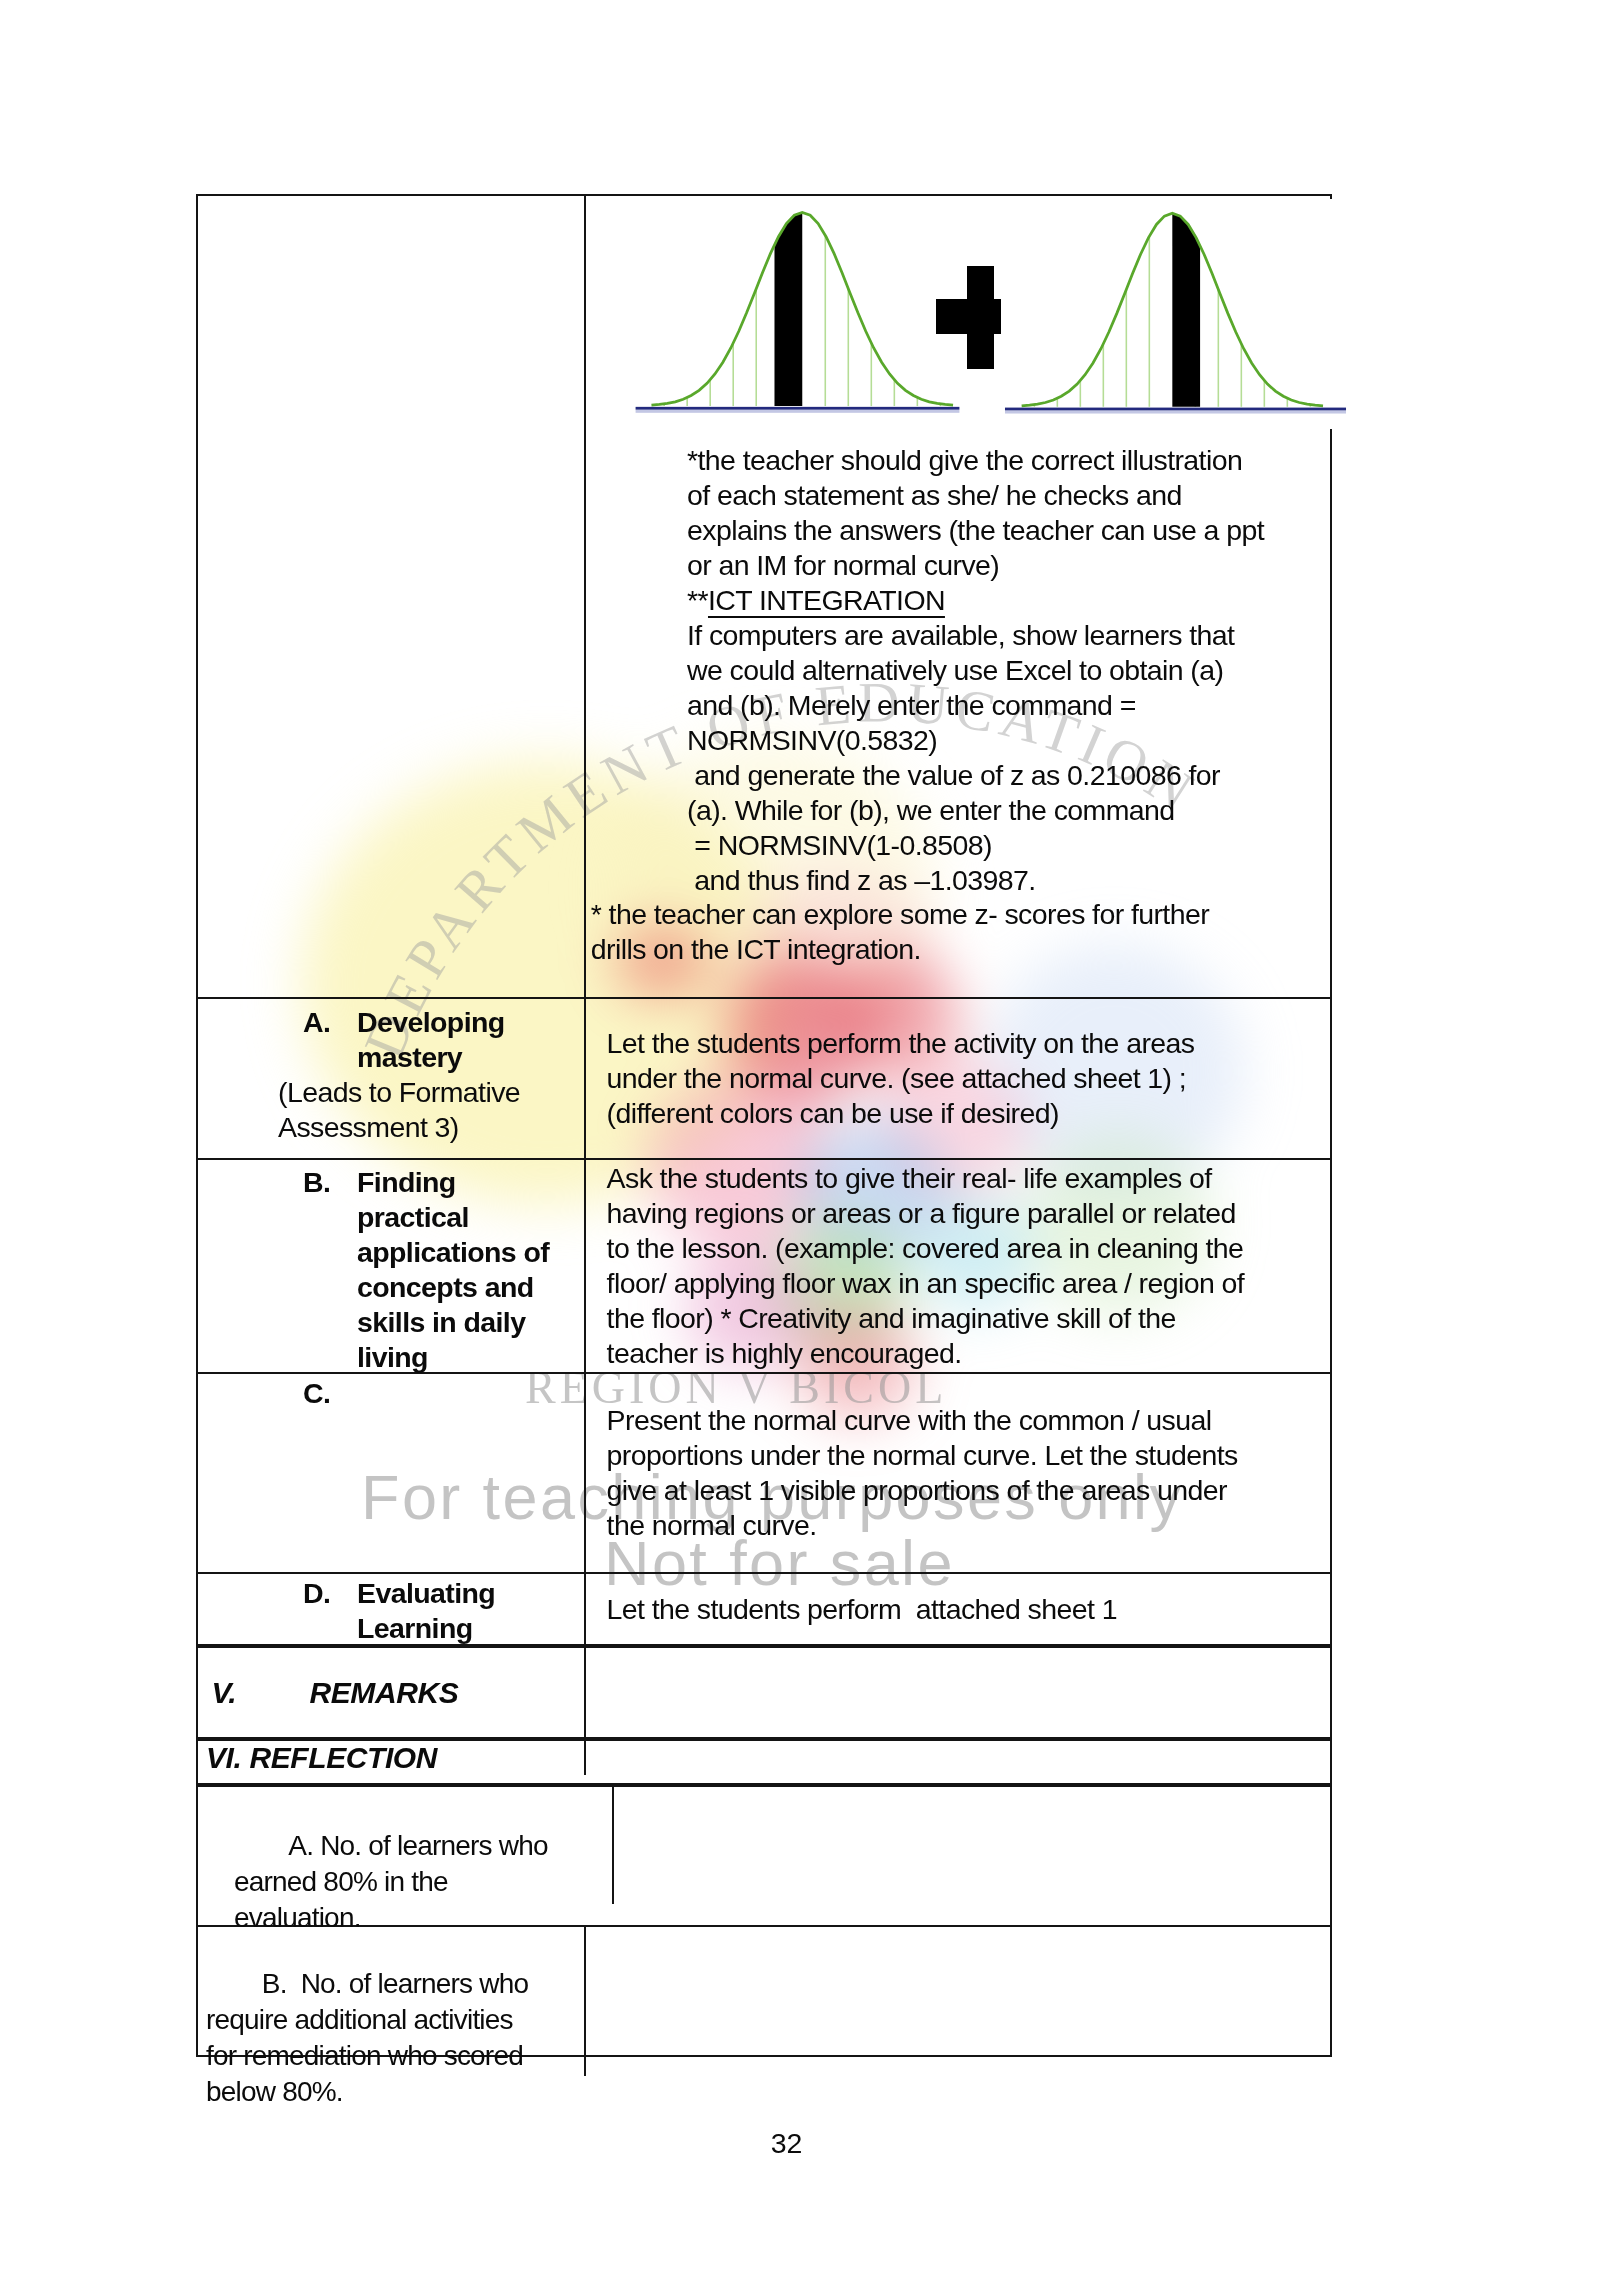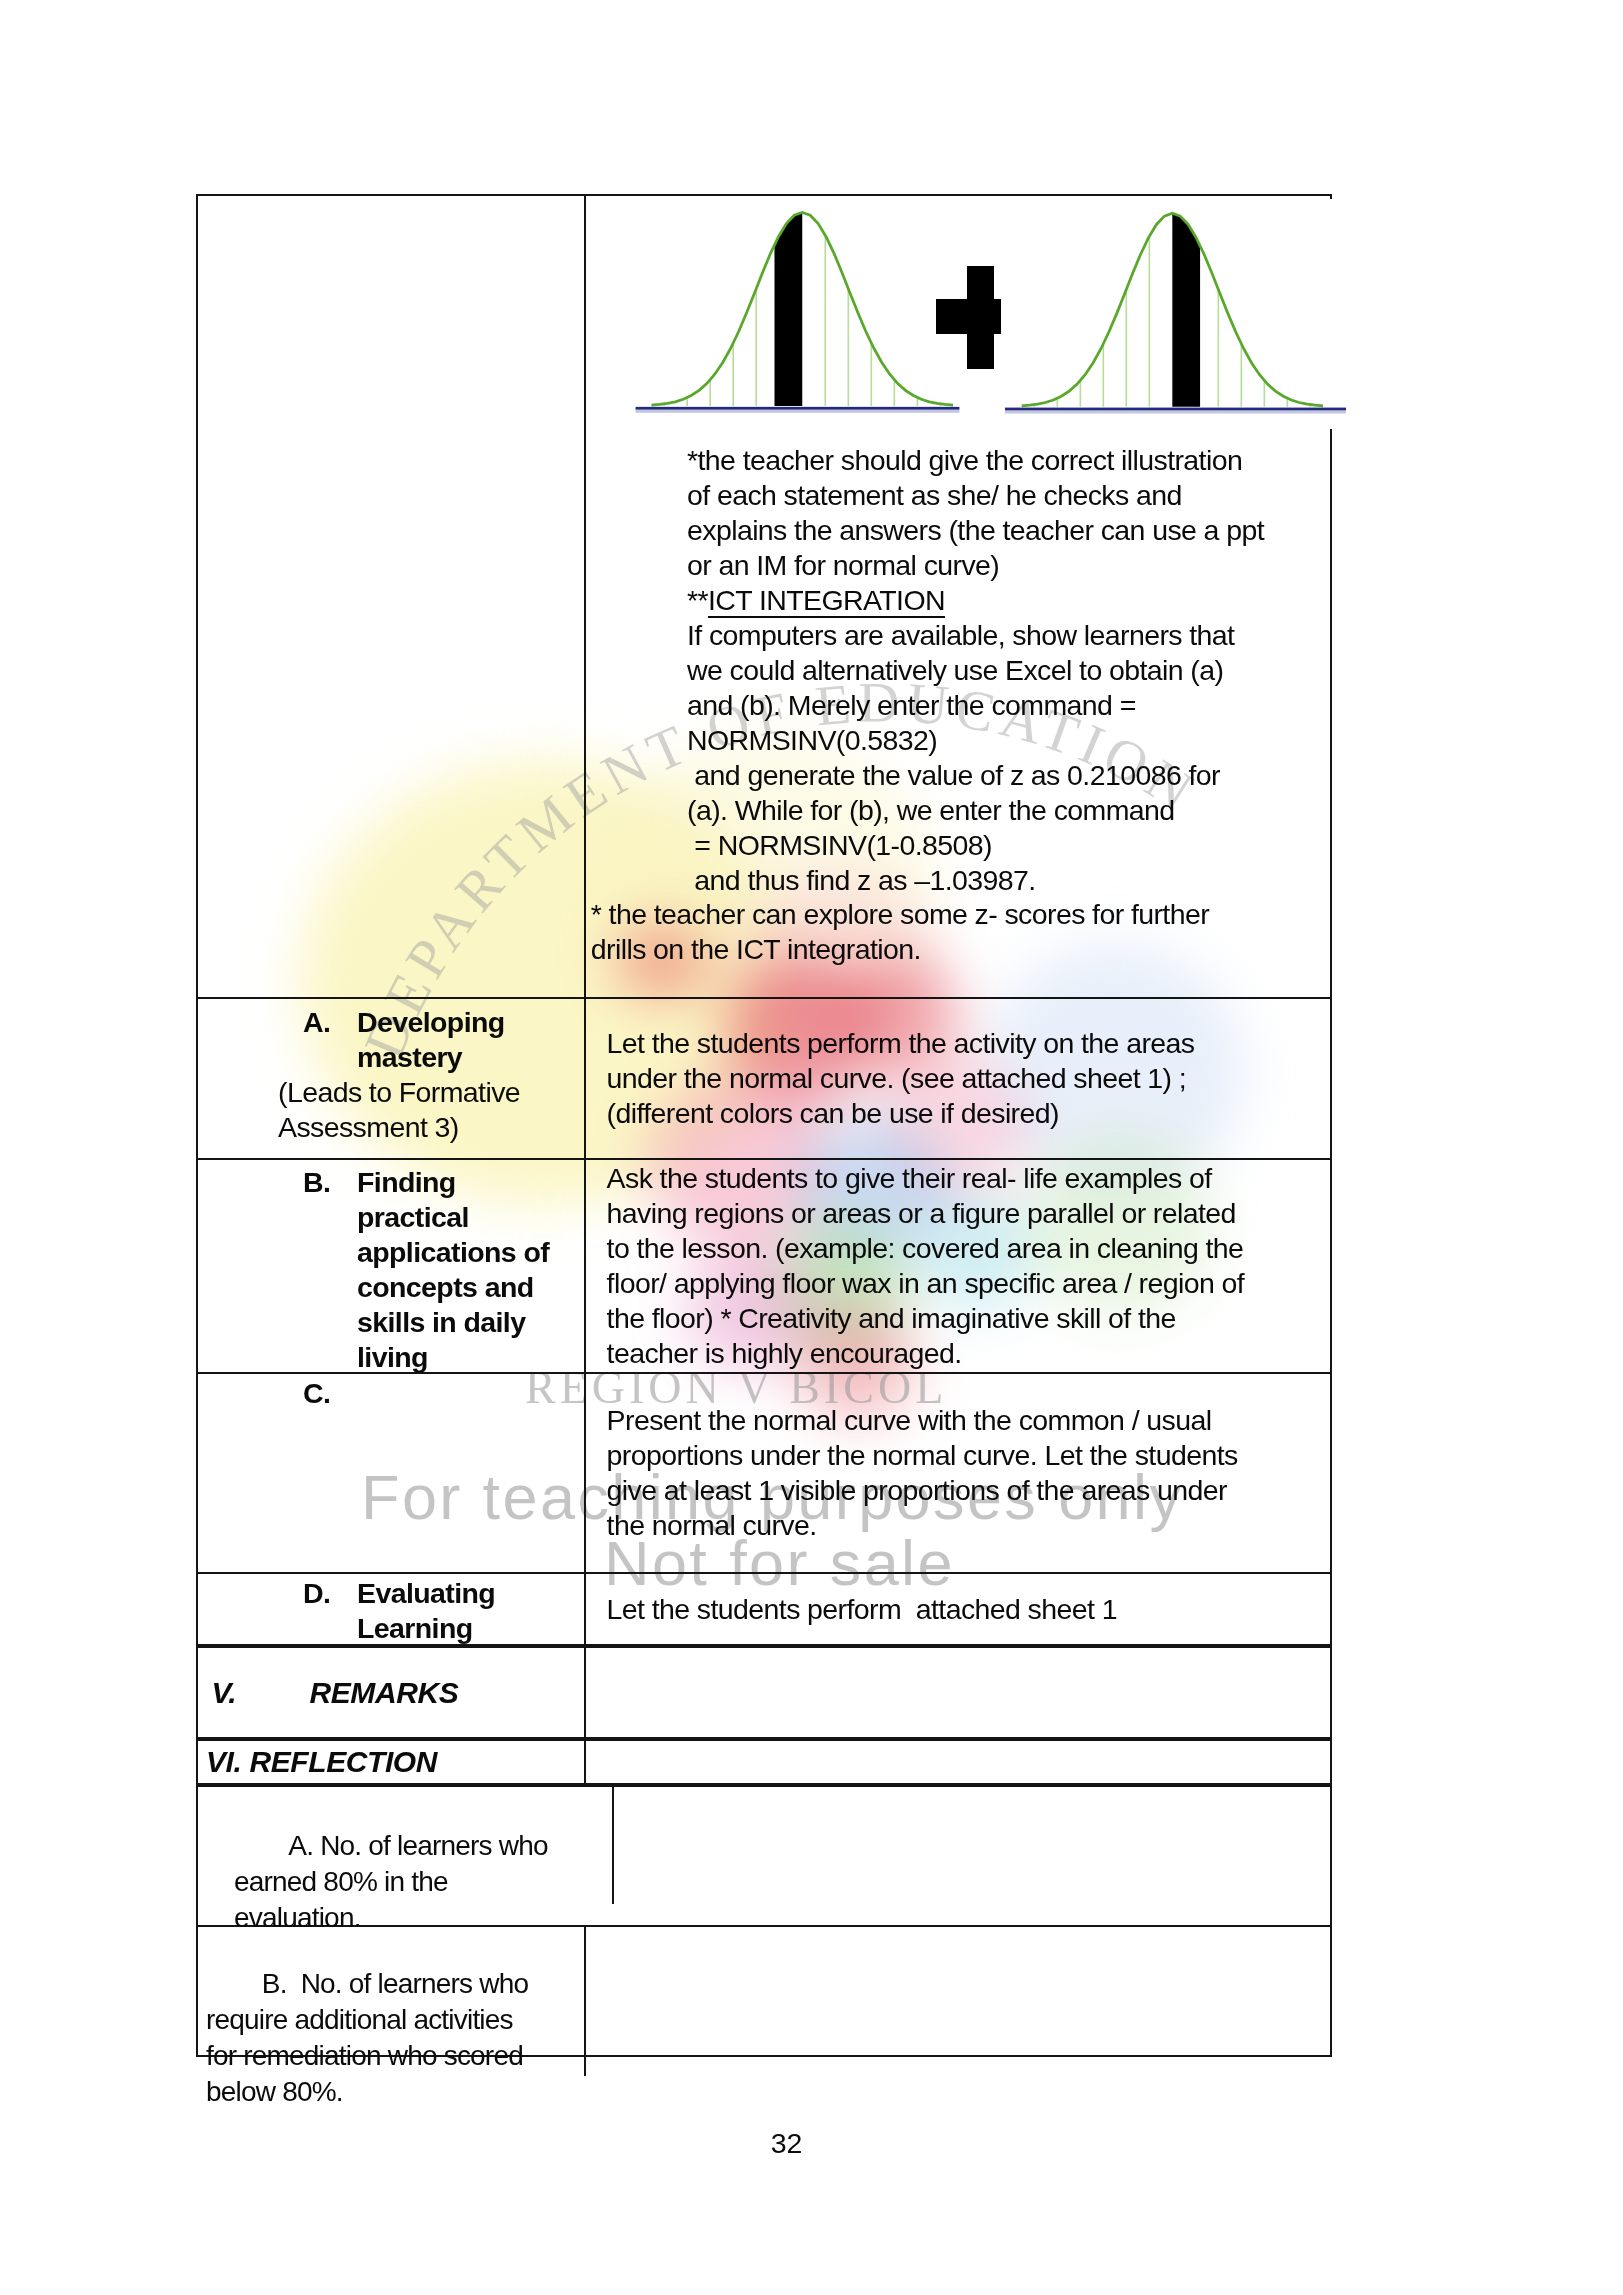--- a/index.html
+++ b/index.html
@@ -219,21 +219,21 @@
     </div>
 
     <div class="row bt5" style="height:93px;">
       <div class="cl hdr" style="display:flex;align-items:center;padding-left:13.5px;">
         <span style="width:98px;flex:none;">V.</span>
         <span>REMARKS</span>
       </div>
       <div class="cr"></div>
     </div>
 
-    <div class="row bt5" style="height:46px;">
+    <div class="row bt5" style="height:46px;flex-direction:column;">
       <div class="cl hdr" style="display:flex;align-items:center;padding-left:8px;">
         <span>VI. REFLECTION</span>
       </div>
       <div class="cr"></div>
     </div>
 
     <div class="row bt5" style="height:121px;padding-left:28px;">
       <div class="cl refl-t" style="padding:4.8px 0 0 8px;">
         <span>A. No. of learners who
 earned 80% in the

